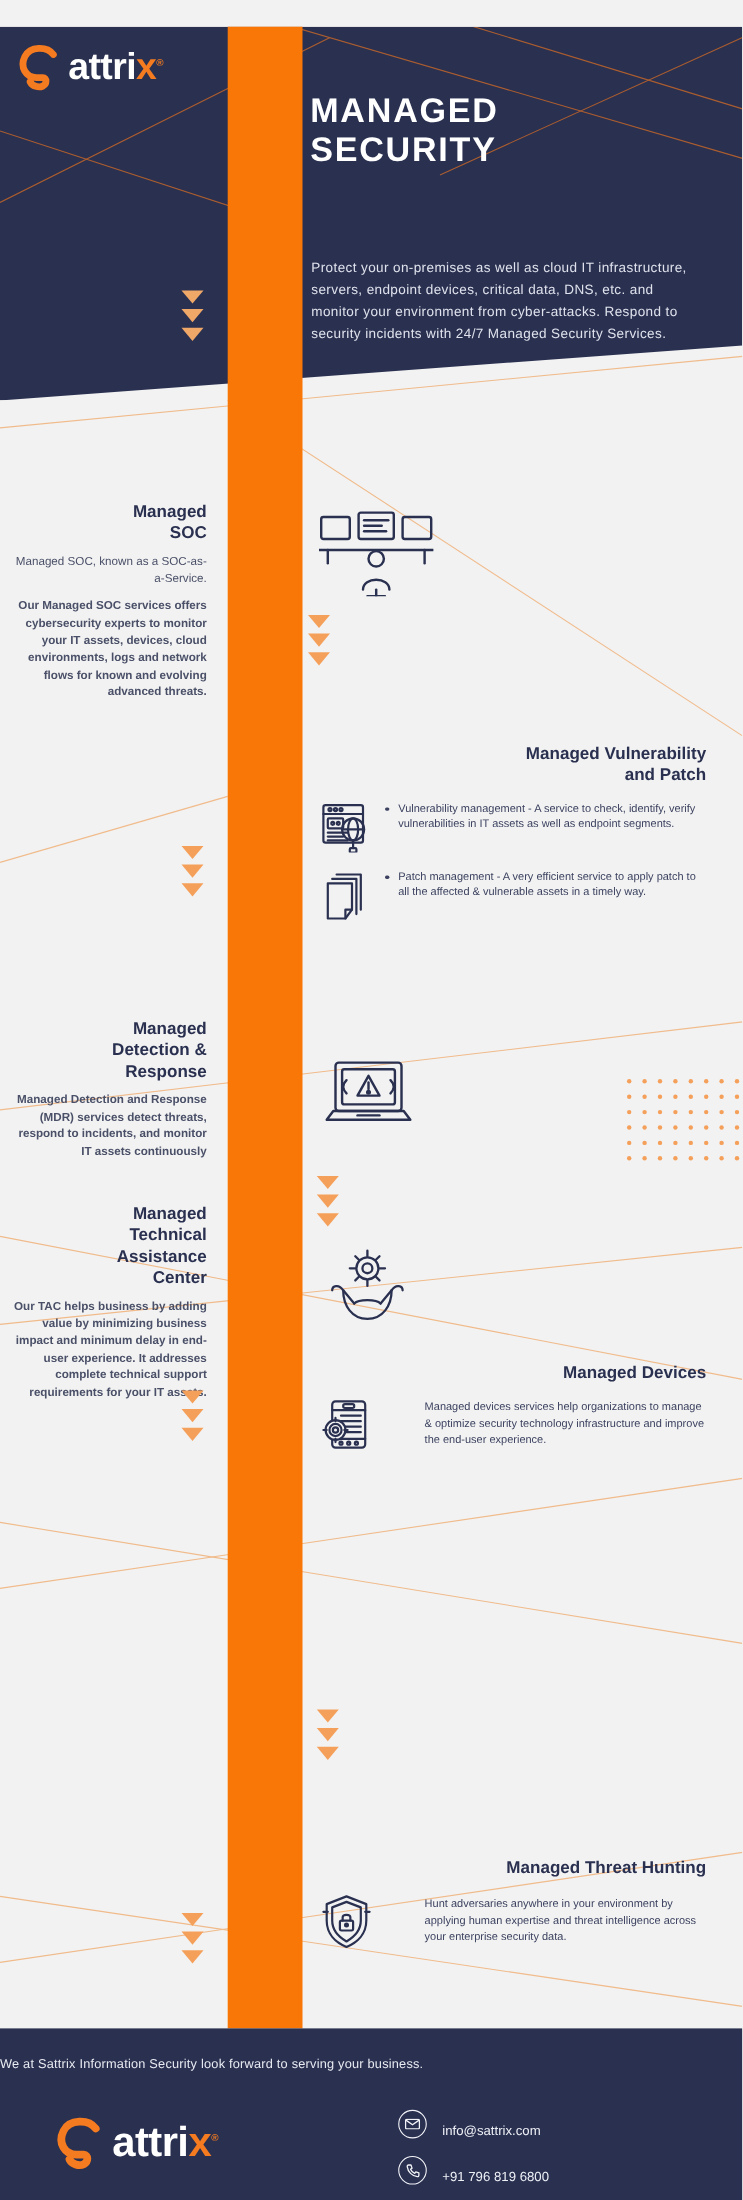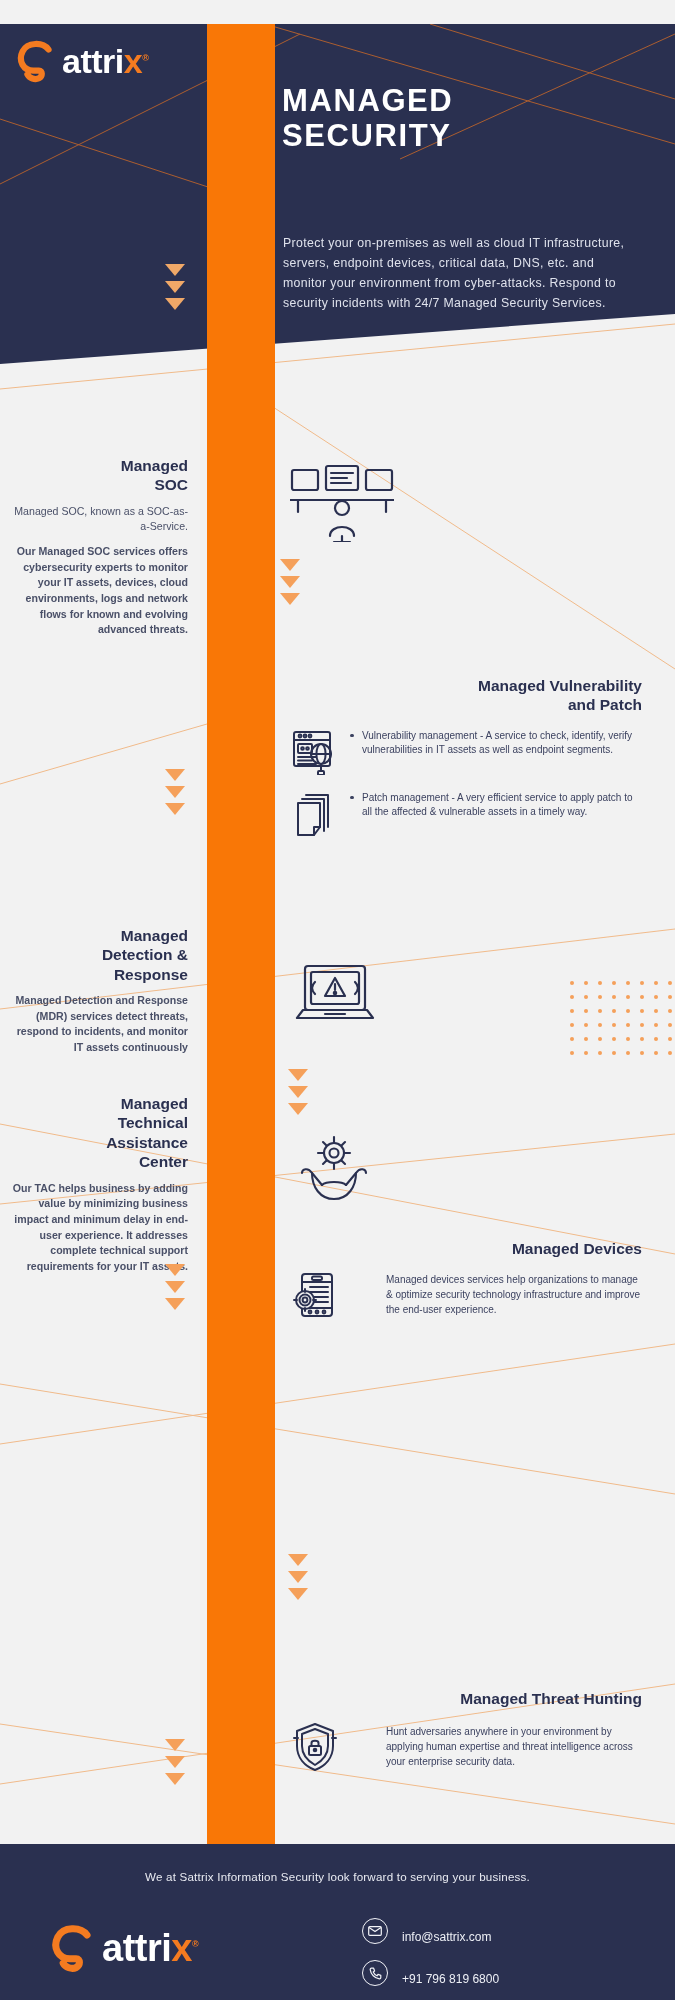--- a/index.html
+++ b/index.html
@@ -150,21 +150,21 @@
     position: absolute;
     left: 0; top: 1820px;
     width: 675px;
     height: 180px;
     background: #2a3050;
     z-index: 10;
   }
   .footer-tag {
     position: absolute;
     top: 26px; left: 0; width: 675px;
-    text-align: center;
+    text-align: left;
     color: #e9ebf2;
     font-size: 11.6px;
     letter-spacing: 0.2px;
   }
   .footer-logo {
     position: absolute;
     left: 48px; top: 78px;
     display: flex; align-items: center;
   }
   .footer-logo .logo-text { font-size: 38px; }

